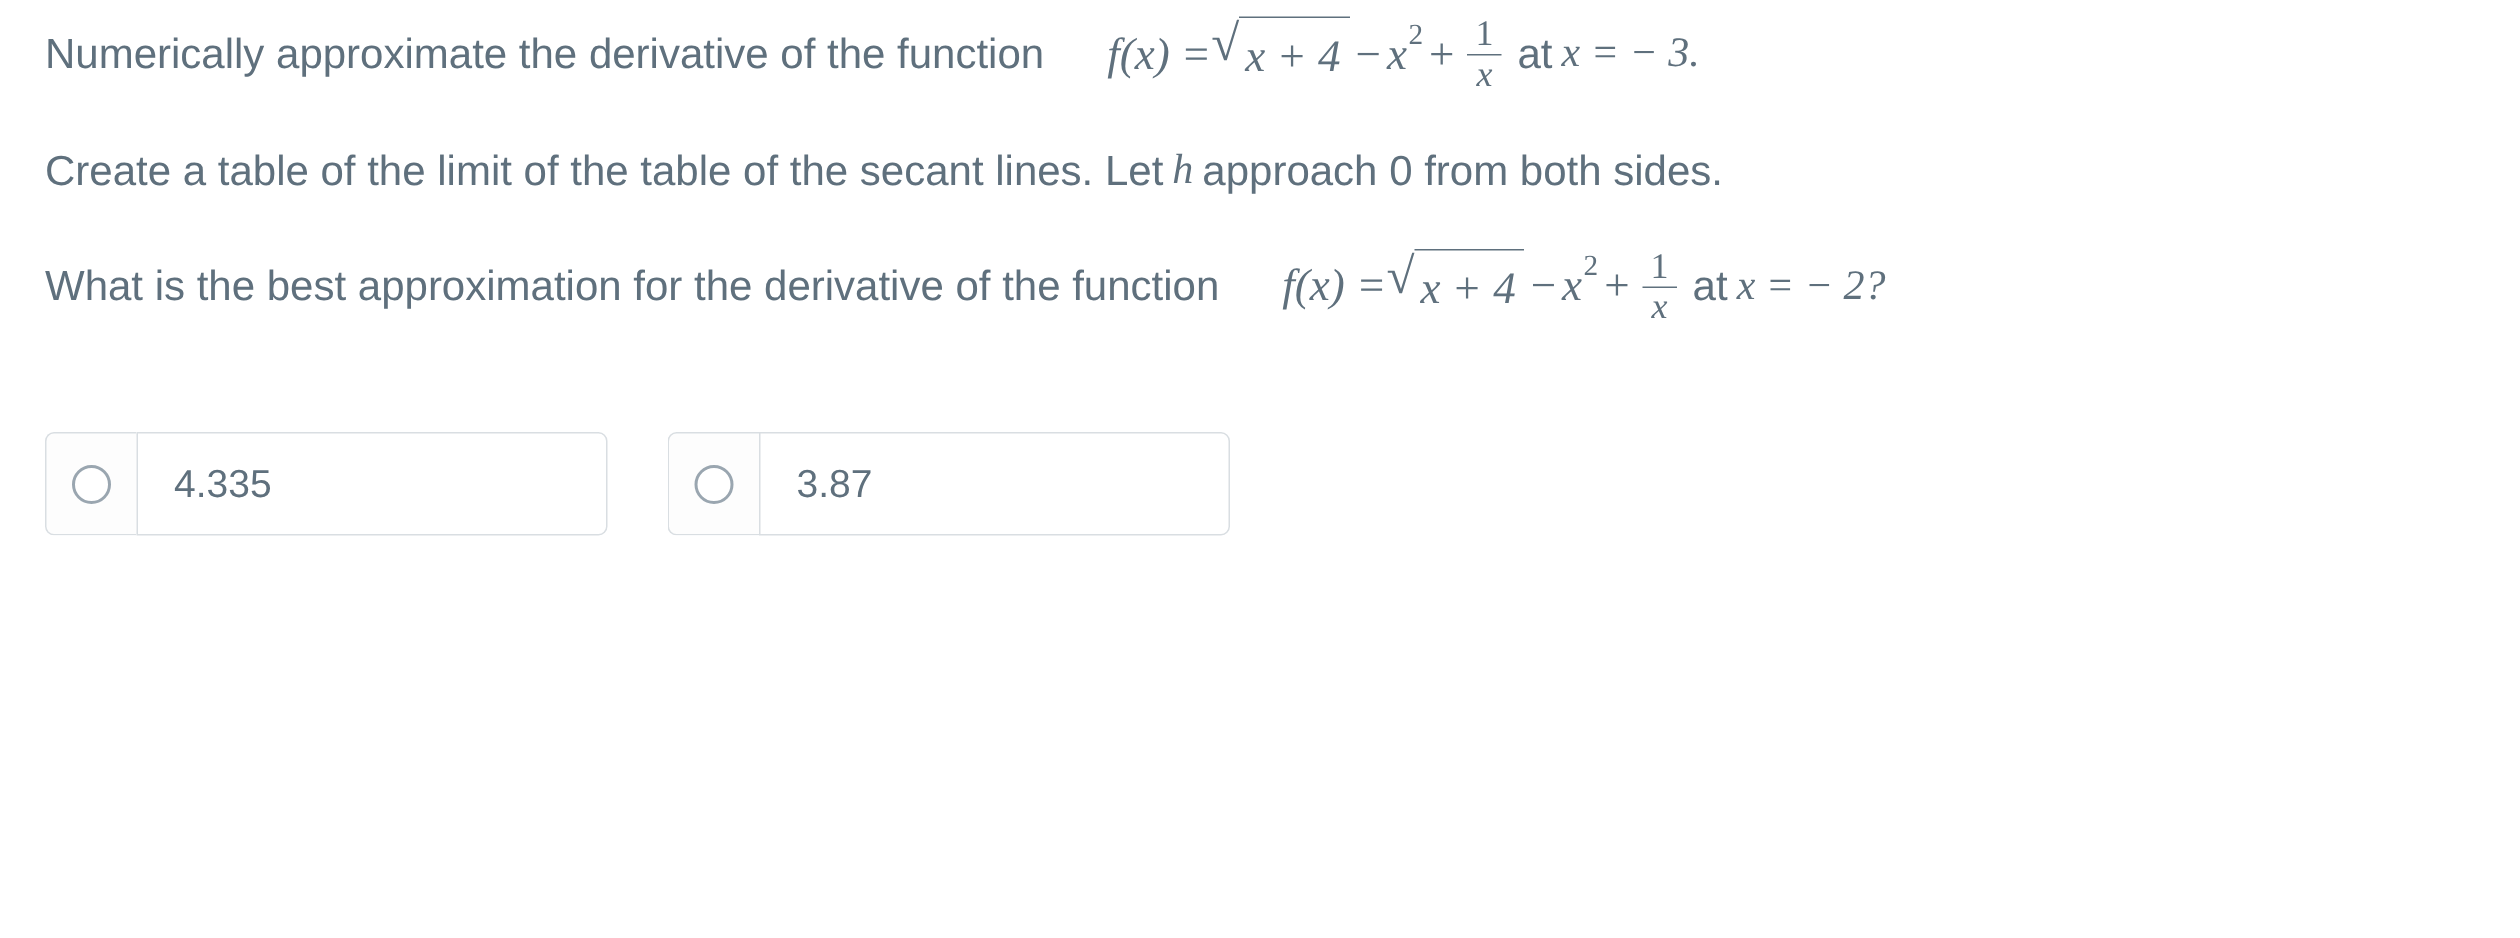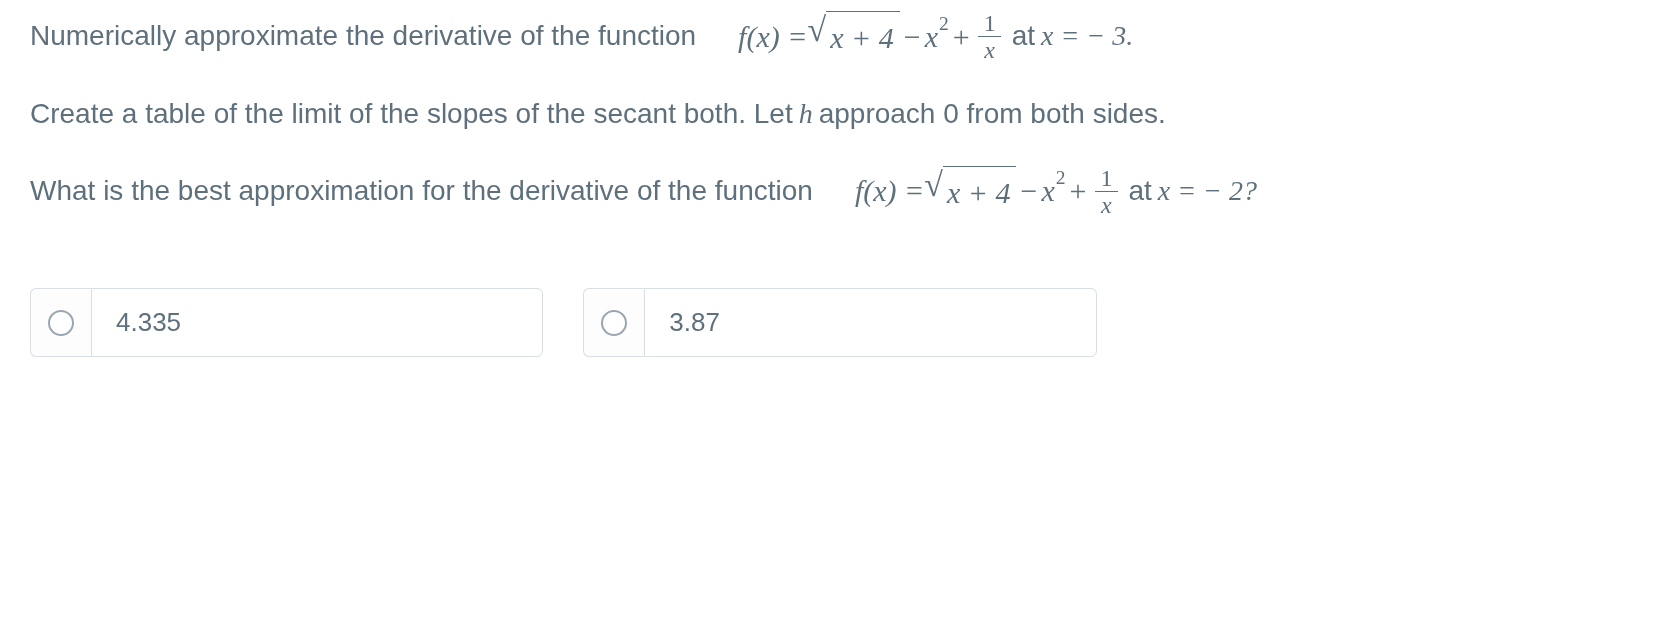--- a/index.html
+++ b/index.html
@@ -68,21 +68,21 @@
     vertical-align: middle;
     margin: 0 4px;
     font-size: 24px;
     line-height: 1.1;
   }
   .frac .num { padding: 0 6px; }
   .frac .den { border-top: 1.5px solid #5f707d; padding: 0 6px; }
 
   .options {
     display: grid;
-    grid-template-columns: 1fr 1fr 1fr;
+    grid-template-columns: 1fr 1fr 1fr 1fr;
     column-gap: 40px;
     row-gap: 40px;
     margin-top: 70px;
   }
   .option {
     display: flex;
     align-items: stretch;
   }
   .radio-box {
     width: 60px;
@@ -135,21 +135,21 @@
         <span class="frac">
           <span class="num mn">1</span>
           <span class="den mi">x</span>
         </span>
       </span>
       <span> at </span>
       <span class="mi">x = − 3.</span>
     </div>
 
     <div class="prompt-line">
-      <span>Create a table of the limit of the slopes of the secant both. Let </span>
+      <span>Create a table of the limit of the table of the secant lines. Let </span>
       <span class="mi">h</span>
       <span> approach 0 from both sides.</span>
     </div>
 
     <div class="prompt-line">
       <span>What is the best approximation for the derivative of the function </span>
       <span class="formula">
         <span class="mi">f(x) =</span>
         <span class="sqrt">
           <span class="surd">√</span>

